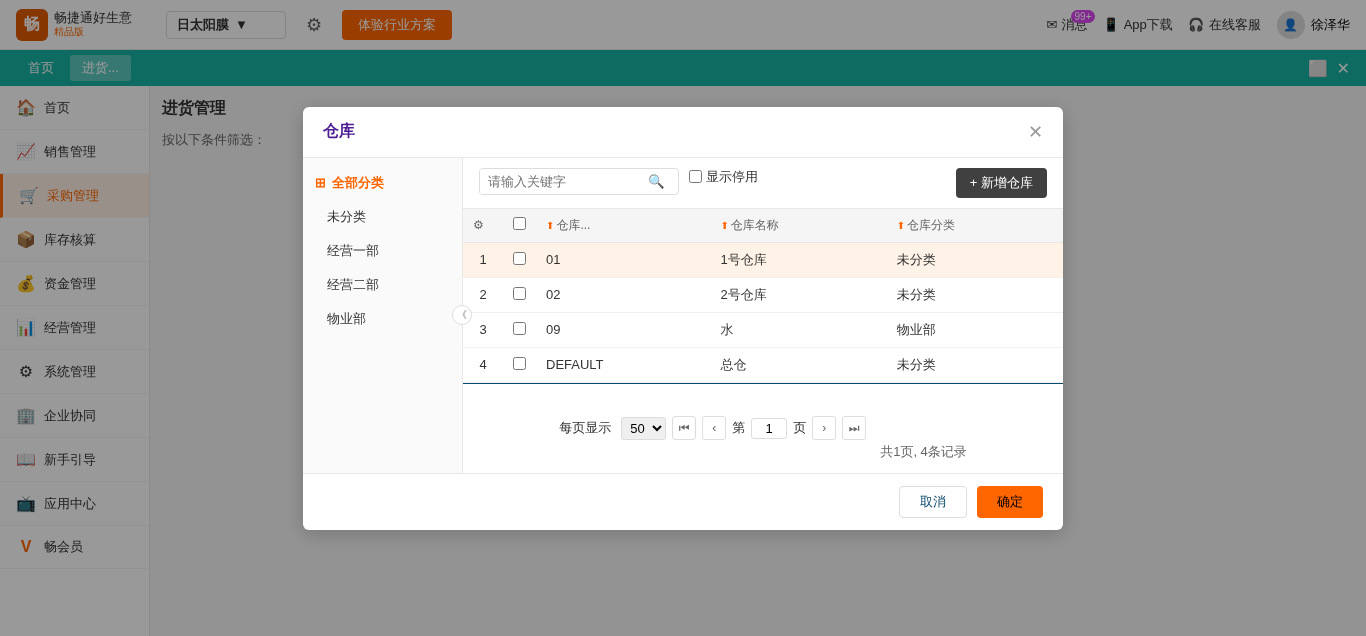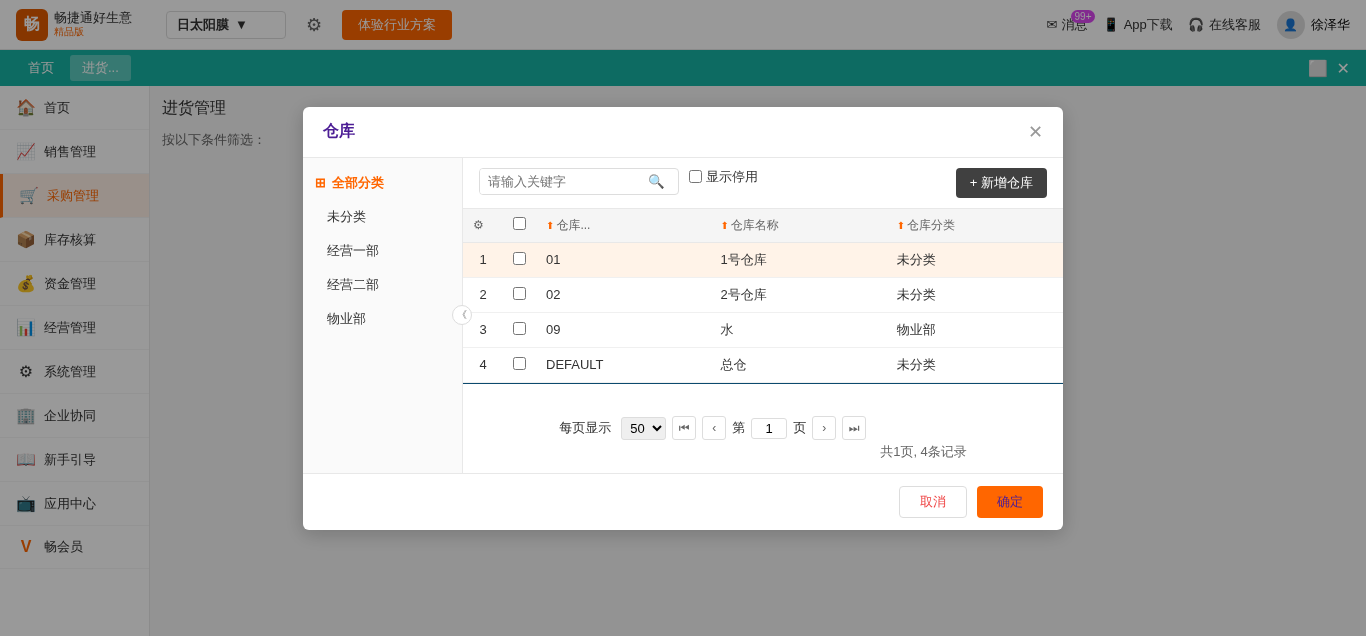--- a/index.html
+++ b/index.html
@@ -161,21 +161,21 @@
     .sidebar-icon { font-size: 16px; width: 20px; text-align: center; }
 
     
     .main-content {
       flex: 1;
       background: #f5f5f5;
       overflow: auto;
       padding: 12px;
       position: relative;
     }
-    .page-title { font-size: 16px; font-weight: normal; color: #333; margin-bottom: 12px; }
+    .page-title { font-size: 16px; font-weight: bold; color: #333; margin-bottom: 12px; }
     .toolbar { display: flex; align-items: center; gap: 8px; margin-bottom: 8px; }
     .toolbar-label { font-size: 13px; color: #666; }
 
     
     .overlay {
       position: fixed;
       top: 0; left: 0; right: 0; bottom: 0;
       background: rgba(0,0,0,0.4);
       z-index: 100;
       display: flex;
@@ -362,29 +362,29 @@
     .modal-footer {
       display: flex;
       justify-content: flex-end;
       padding: 12px 20px;
       gap: 10px;
       border-top: 1px solid #e8e8e8;
     }
     .cancel-btn {
       border: 1px solid #ddd;
       background: #fff;
-      color: #ef4444;
+      color: #0c4a6e;
       border-radius: 4px;
       padding: 6px 20px;
       font-size: 13px;
       cursor: pointer;
     }
     .confirm-btn {
       background: #f60;
-      color: #4c1d95;
+      color: #000000;
       border: none;
       border-radius: 4px;
       padding: 6px 20px;
       font-size: 13px;
       cursor: pointer;
     }
 
     .col-sort { cursor: pointer; display: inline-flex; align-items: center; gap: 2px; }
     .sort-icon { font-size: 10px; color: #f60; }
 

